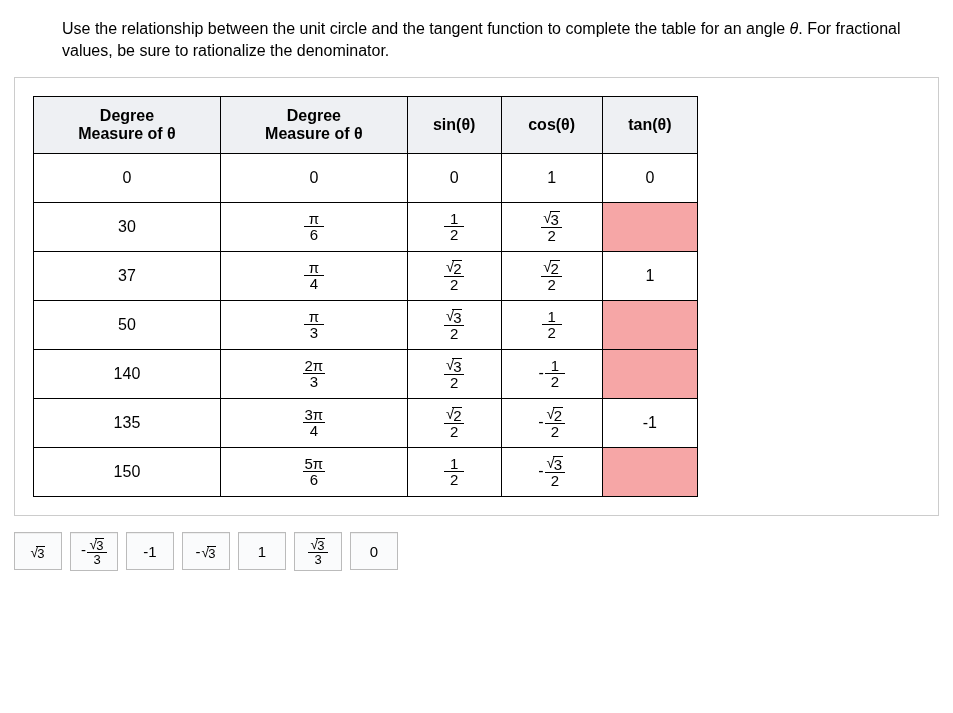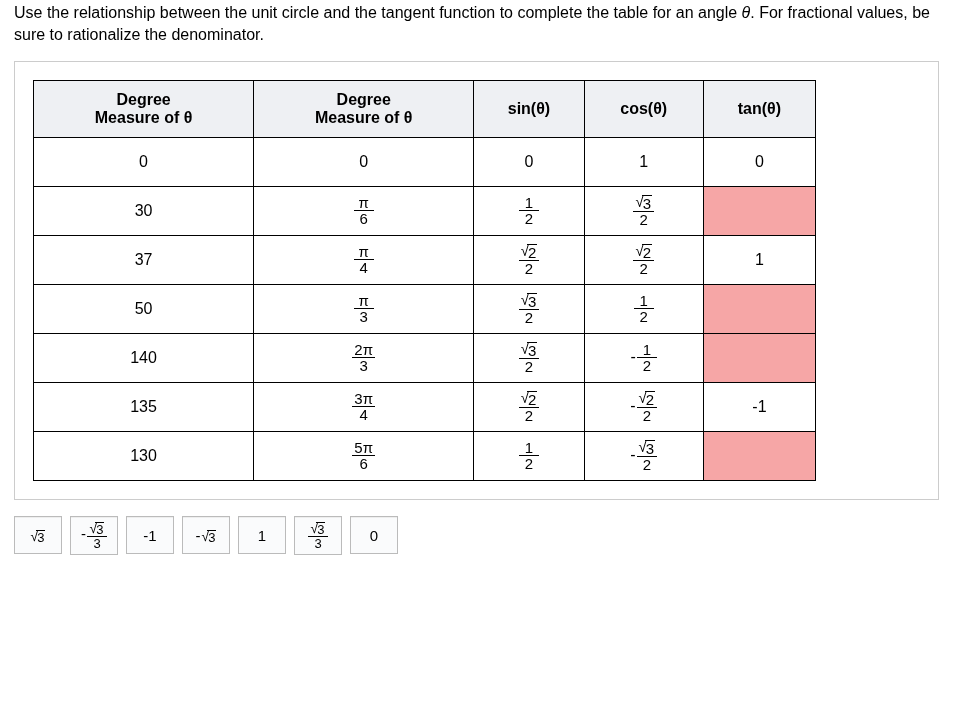--- a/index.html
+++ b/index.html
@@ -4,33 +4,34 @@
 <style>
   body {
     margin: 0;
     padding: 0;
     font-family: Arial, sans-serif;
     background: #fff;
     color: #000;
     width: 953px;
   }
   .instructions {
-    padding: 2px 14px 6px 14px;
+    padding: 18px 14px 6px 14px;
     font-size: 16px;
     line-height: 1.4;
+    margin-left: 48px;
   }
   .instructions i { font-style: italic; }
   .panel {
     margin: 8px 14px 2px 14px;
     border: 1px solid #ccc;
     padding: 18px;
   }
   table.trig {
     border-collapse: collapse;
-    width: 783px;
+    width: 665px;
     border: 1px solid #000;
   }
   table.trig th, table.trig td {
     border: 1px solid #000;
     text-align: center;
     vertical-align: middle;
     padding: 4px 6px;
     font-size: 16px;
   }
   table.trig th {
@@ -180,21 +181,21 @@
                     <span class="radical">√</span>
                     <span class="radicand">2</span>
                   </span></span><span class="den">2</span></span></span></td>
           <td><span class="expr"><span class="neg">-</span><span class="frac"><span class="num"><span class="sqrt">
                     <span class="radical">√</span>
                     <span class="radicand">2</span>
                   </span></span><span class="den">2</span></span></span></td>
           <td><span class="expr">-1</span></td>
         </tr>
         <tr>
-          <td>130</td>
+          <td>150</td>
           <td><span class="expr"><span class="frac"><span class="num">5π</span><span class="den">6</span></span></span></td>
           <td><span class="expr"><span class="frac"><span class="num">1</span><span class="den">2</span></span></span></td>
           <td><span class="expr"><span class="neg">-</span><span class="frac"><span class="num"><span class="sqrt">
                     <span class="radical">√</span>
                     <span class="radicand">3</span>
                   </span></span><span class="den">2</span></span></span></td>
           <td class="blank-cell"></td>
         </tr>
       </tbody>
   </table>

